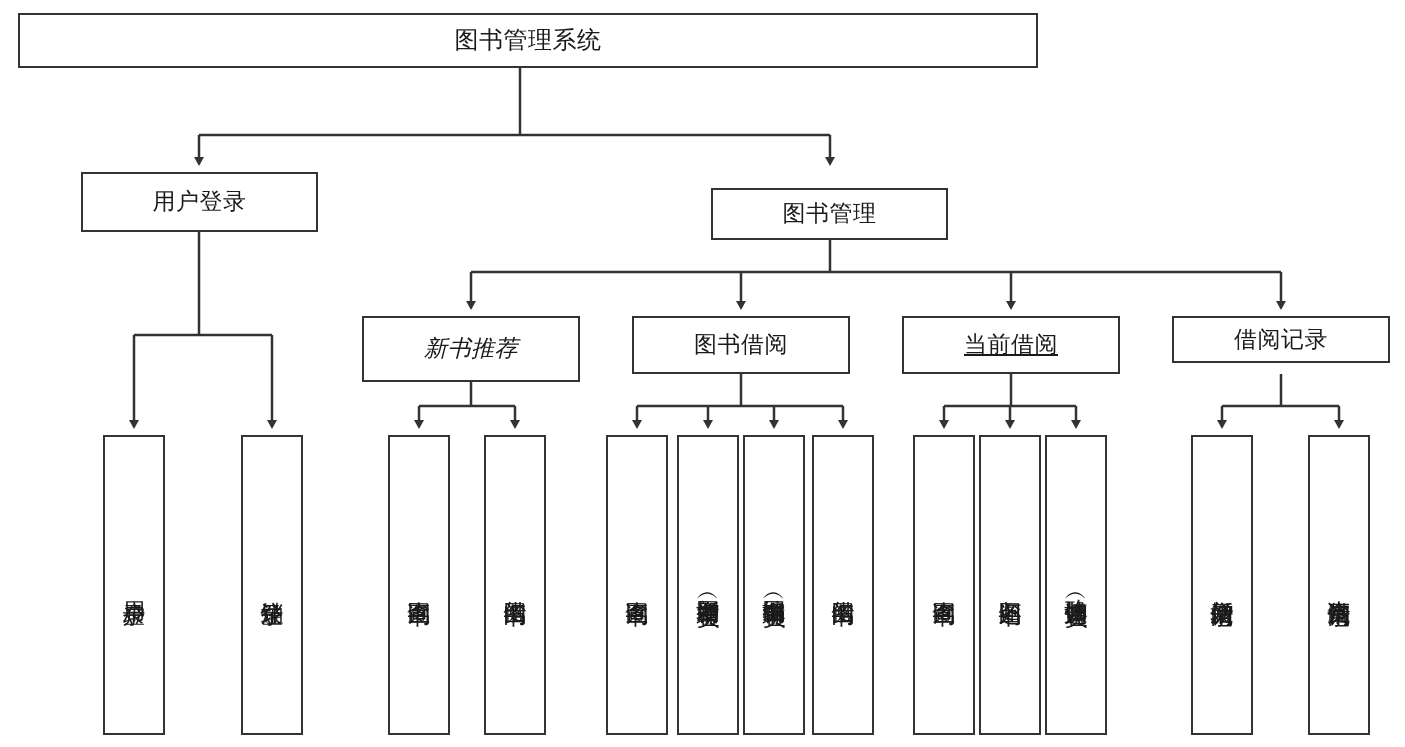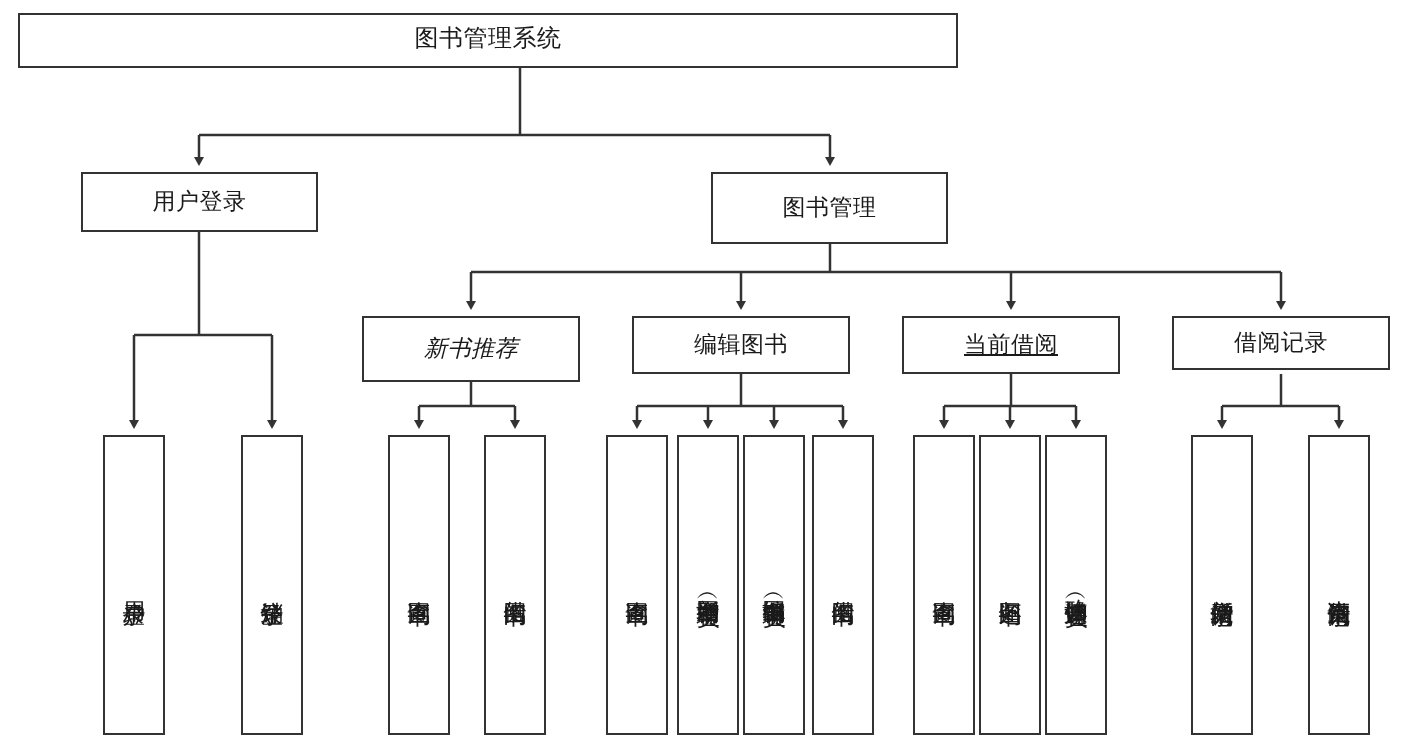--- a/index.html
+++ b/index.html
@@ -114,41 +114,41 @@
       <path d="M1010,406 L1010,421" marker-end="url(#arrow)"></path>
       <path d="M1076,406 L1076,421" marker-end="url(#arrow)"></path>
 
       <path d="M1281,374 L1281,406"></path>
       <path d="M1222,406 L1339,406"></path>
       <path d="M1222,406 L1222,421" marker-end="url(#arrow)"></path>
       <path d="M1339,406 L1339,421" marker-end="url(#arrow)"></path>
     </g>
   </svg>
 
-  <div class="node-box root" style="left:18px; top:13px; width:940px; height:55px;font-family:Liberation Mono, monospace;">
+  <div class="node-box root" style="left:18px; top:13px; width:1020px; height:55px;">
     <span class="node-label-h">图书管理系统</span>
   </div>
 
   <div class="node-box" style="left:81px; top:172px; width:237px; height:60px;">
     <span class="node-label-h">用户登录</span>
   </div>
-  <div class="node-box" style="left:711px; top:172px; width:237px; height:72px;">
+  <div class="node-box" style="left:711px; top:188px; width:237px; height:52px;">
     <span class="node-label-h">图书管理</span>
   </div>
 
   <div class="node-box" style="left:362px; top:316px; width:218px; height:66px;font-style:italic;">
     <span class="node-label-h">新书推荐</span>
   </div>
   <div class="node-box" style="left:632px; top:316px; width:218px; height:58px;">
-    <span class="node-label-h">编辑图书</span>
+    <span class="node-label-h">图书借阅</span>
   </div>
   <div class="node-box" style="left:902px; top:316px; width:218px; height:58px;text-decoration:underline;">
     <span class="node-label-h">当前借阅</span>
   </div>
-  <div class="node-box" style="left:1172px; top:316px; width:218px; height:54px;">
+  <div class="node-box" style="left:1172px; top:316px; width:218px; height:47px;">
     <span class="node-label-h">借阅记录</span>
   </div>
 
   <div class="node-box leaf" style="left:103px; top:435px; width:62px; height:300px;">
     <span class="node-label-v">用户登录</span>
   </div>
   <div class="node-box leaf" style="left:241px; top:435px; width:62px; height:300px;">
     <span class="node-label-v">注销登录</span>
   </div>
 

